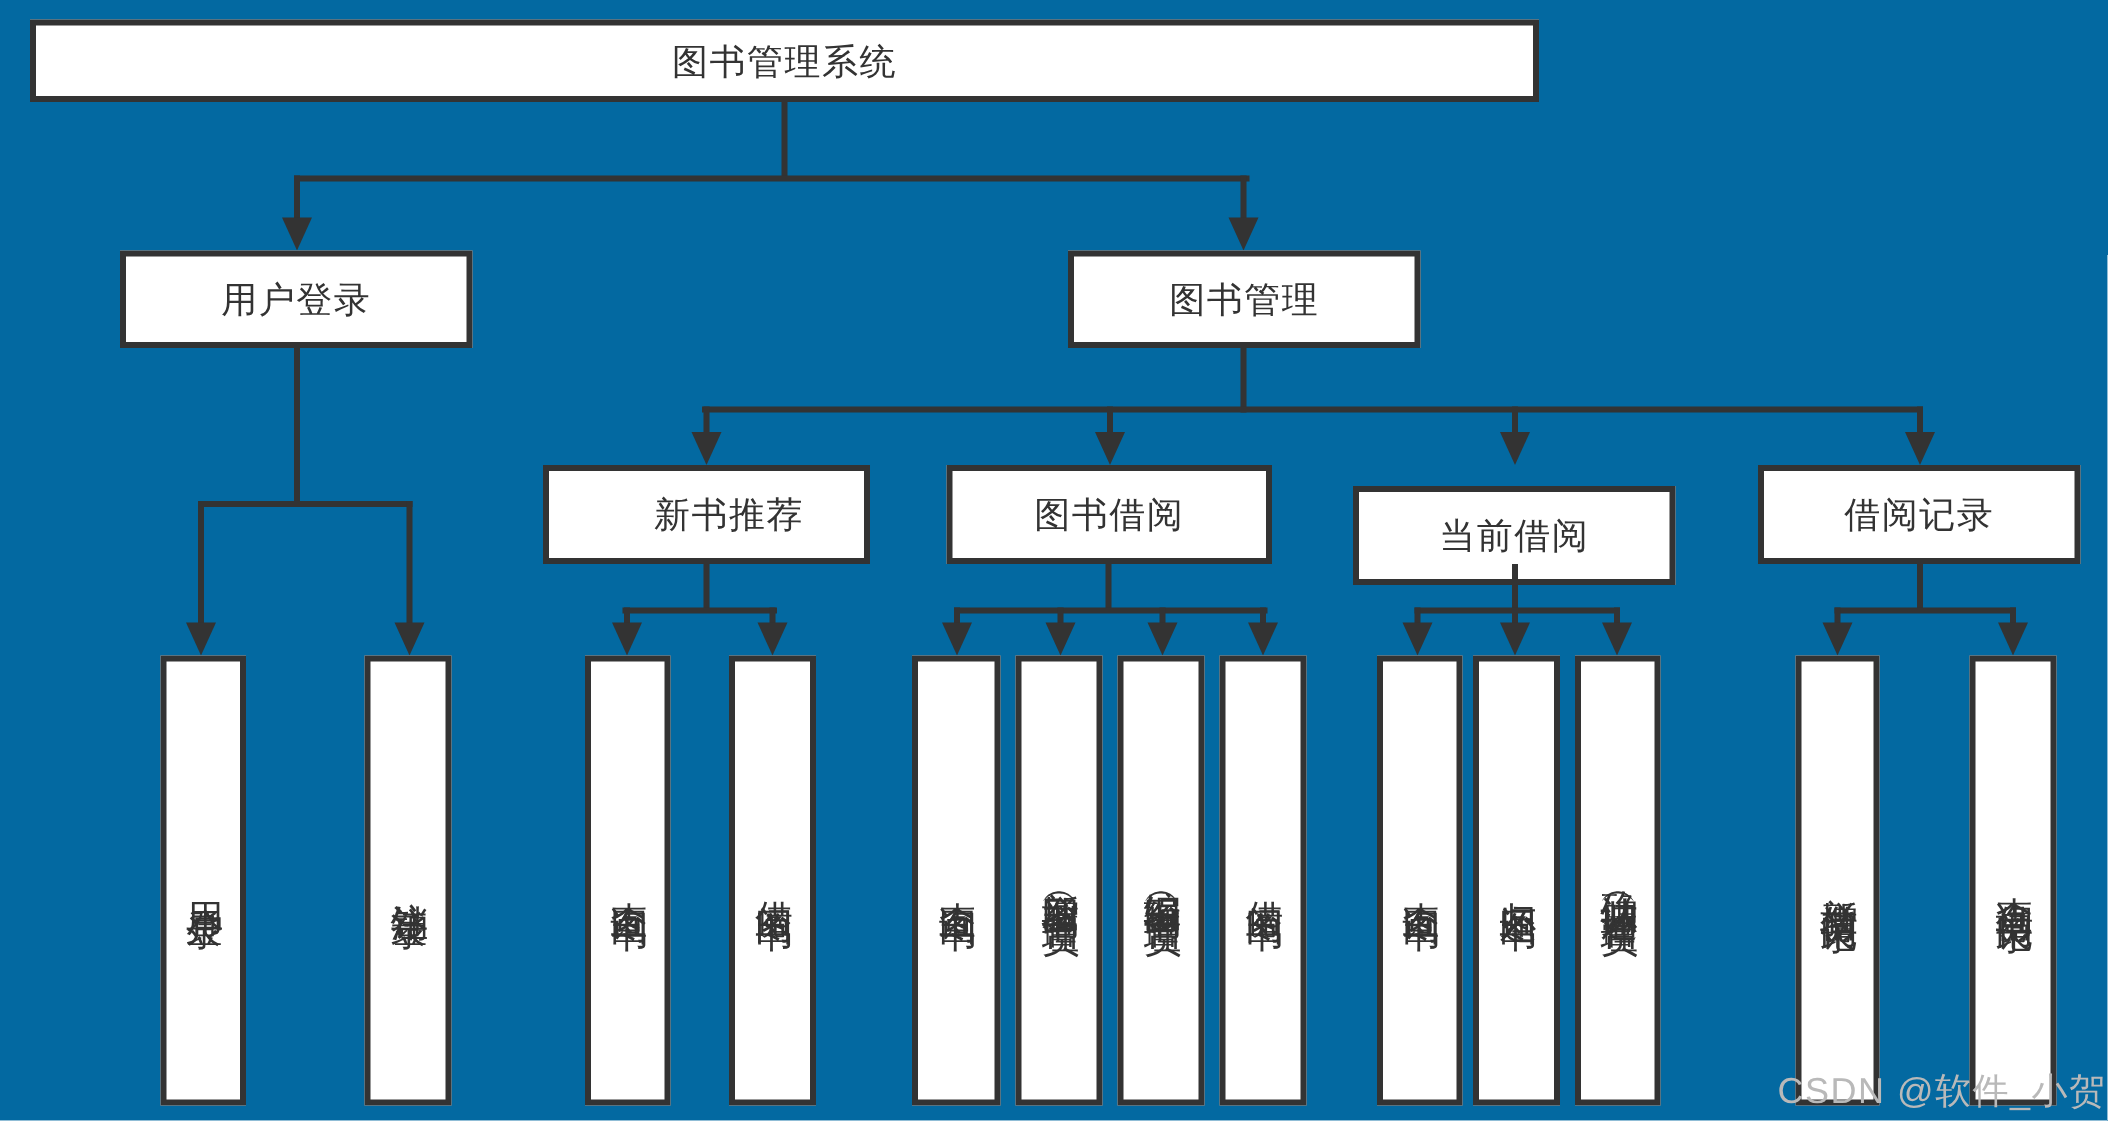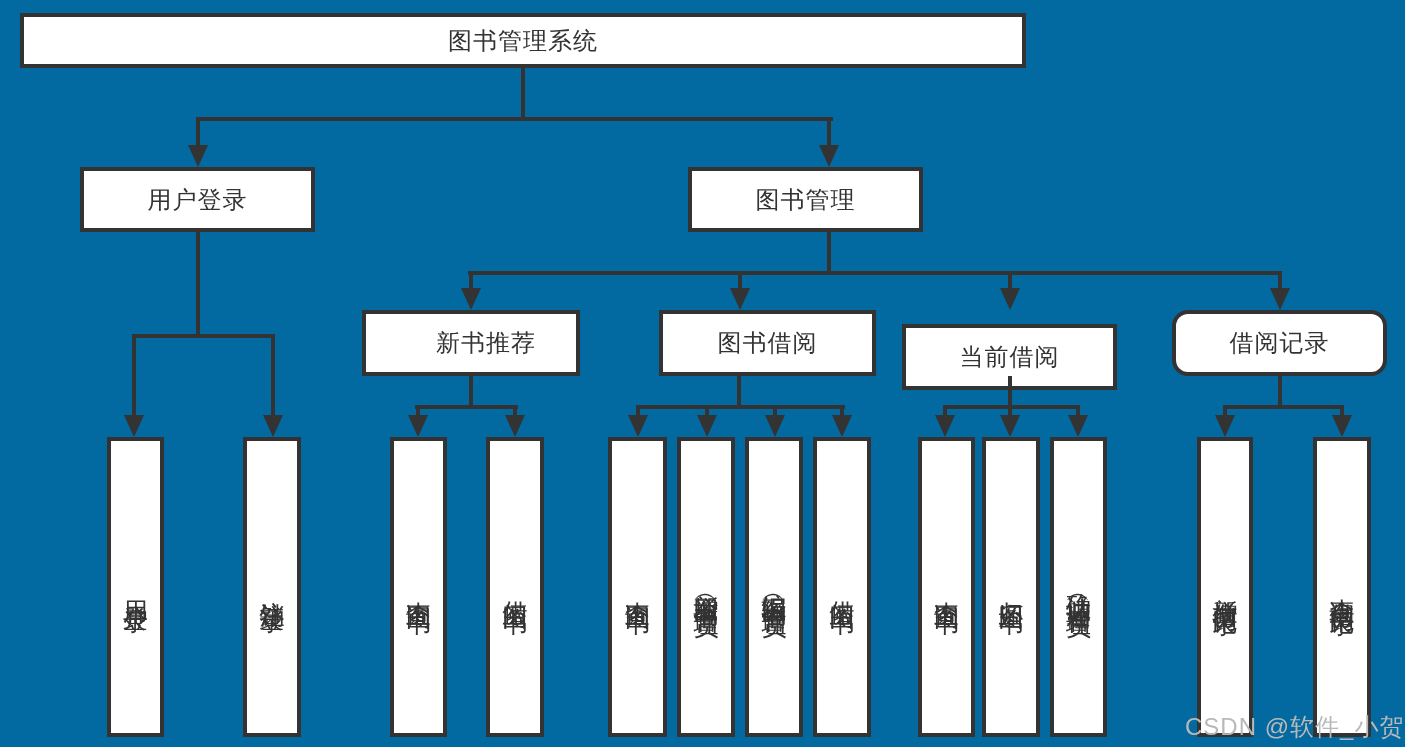--- a/index.html
+++ b/index.html
@@ -74,46 +74,46 @@
   </div>
 
   <div class="vline" style="left:521px; top:68px; height:51px;"></div>
   <div class="hline" style="left:196px; top:117px; width:637px;"></div>
   <div class="arrow" style="left:188px; top:117px; height:50px;"></div>
   <div class="arrow" style="left:819px; top:117px; height:50px;"></div>
 
   <div class="box" style="left:80px; top:167px; width:235px; height:65px;">
     <span>用户登录</span>
   </div>
-  <div class="box" style="left:688px; top:167px; width:235px; height:65px;">
+  <div class="box" style="left:712px; top:167px; width:235px; height:65px;">
     <span>图书管理</span>
   </div>
 
   <div class="vline" style="left:196px; top:232px; height:106px;"></div>
   <div class="hline" style="left:132px; top:334px; width:143px;"></div>
   <div class="arrow" style="left:124px; top:334px; height:103px;"></div>
   <div class="arrow" style="left:263px; top:334px; height:103px;"></div>
 
   <div class="vline" style="left:827px; top:232px; height:43px;"></div>
   <div class="hline" style="left:468px; top:271px; width:814px;"></div>
   <div class="arrow" style="left:461px; top:271px; height:39px;"></div>
   <div class="arrow" style="left:730px; top:271px; height:39px;"></div>
   <div class="arrow" style="left:1000px; top:271px; height:39px;"></div>
   <div class="arrow" style="left:1270px; top:271px; height:39px;"></div>
 
   <div class="box" style="left:362px; top:310px; width:218px; height:66px;padding-left:30px;">
     <span>新书推荐</span>
   </div>
-  <div class="box" style="left:631px; top:310px; width:217px; height:66px;margin-left:28px;">
+  <div class="box" style="left:631px; top:310px; width:217px; height:66px;">
     <span>图书借阅</span>
   </div>
   <div class="box" style="left:902px; top:324px; width:215px; height:66px;">
     <span>当前借阅</span>
   </div>
-  <div class="box" style="left:1172px; top:310px; width:215px; height:66px;border-radius:16px;">
+  <div class="box" style="left:1172px; top:310px; width:215px; height:66px;">
     <span>借阅记录</span>
   </div>
 
   <div class="vline" style="left:469px; top:376px; height:31px;"></div>
   <div class="hline" style="left:415px; top:405px; width:103px;"></div>
   <div class="arrow" style="left:408px; top:405px; height:32px;"></div>
   <div class="arrow" style="left:505px; top:405px; height:32px;"></div>
 
   <div class="vline" style="left:737px; top:376px; height:31px;"></div>
   <div class="hline" style="left:636px; top:405px; width:209px;"></div>

